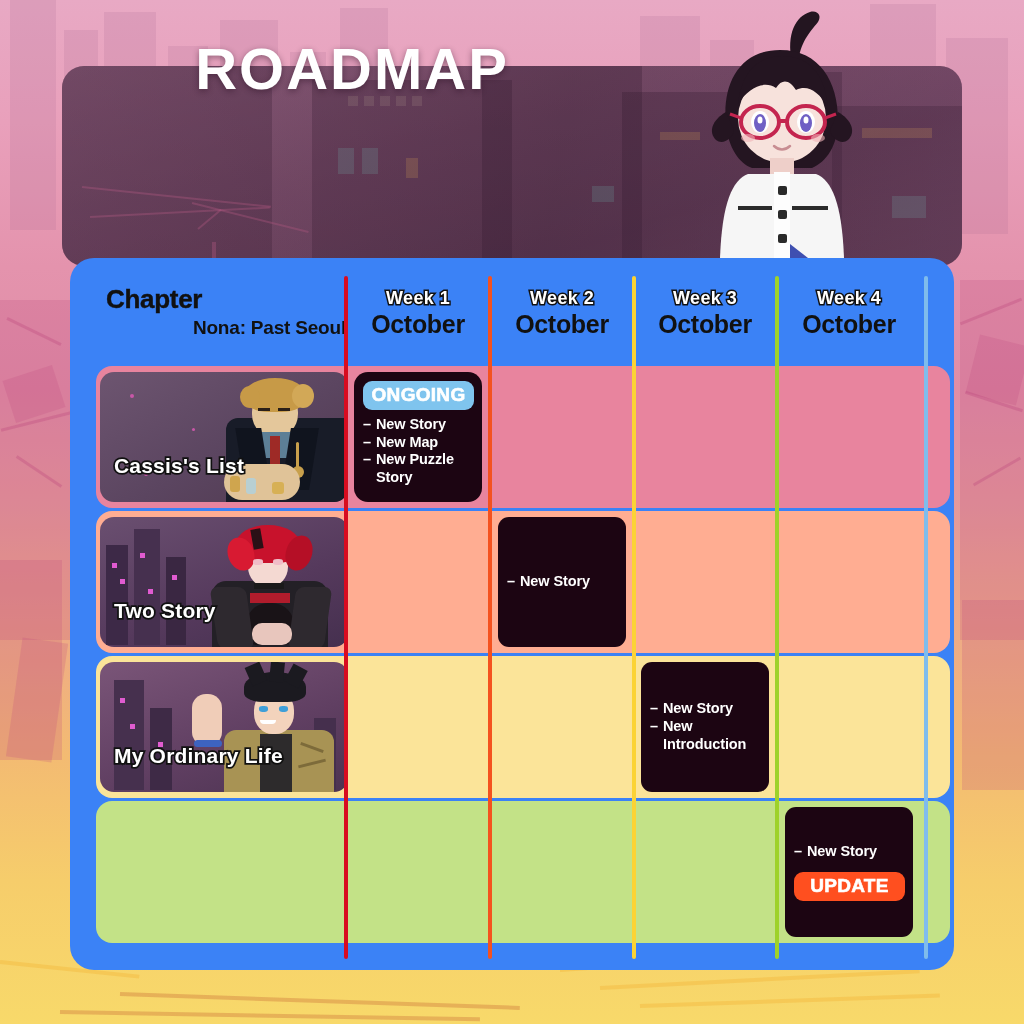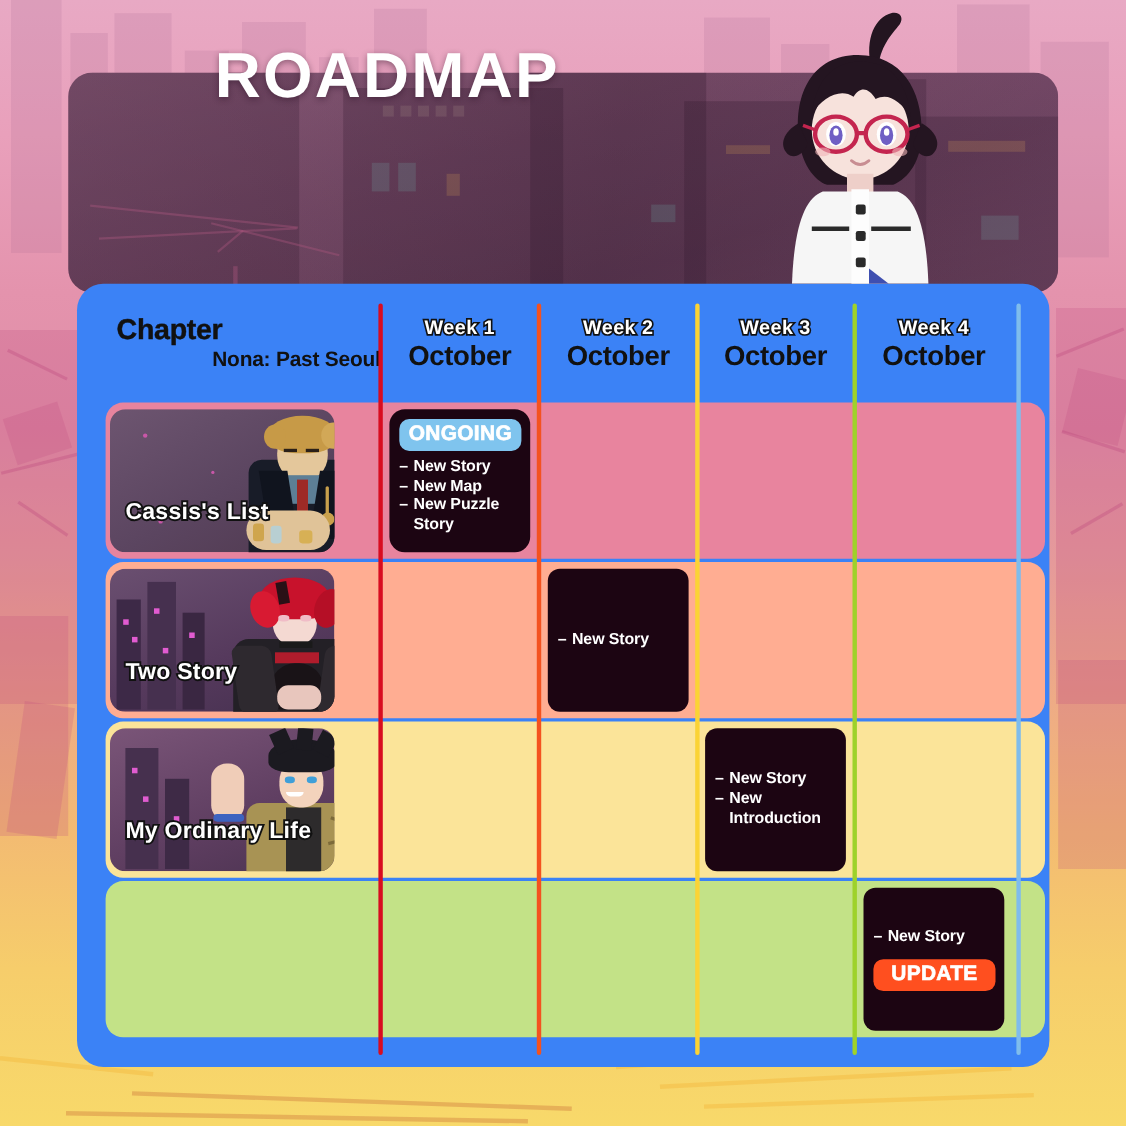--- a/index.html
+++ b/index.html
@@ -199,21 +199,21 @@
     width: 854px;
     height: 142px;
     border-radius: 16px;
     z-index: 3;
   }
 
   
   .thumb {
     position: absolute;
     left: 30px;
-    width: 204px;
+    width: 248px;
     height: 130px;
     border-radius: 14px;
     overflow: hidden;
     z-index: 9;
   }
   .thumb-label {
     position: absolute;
     left: 14px;
     bottom: 24px;
     font-size: 21px;

